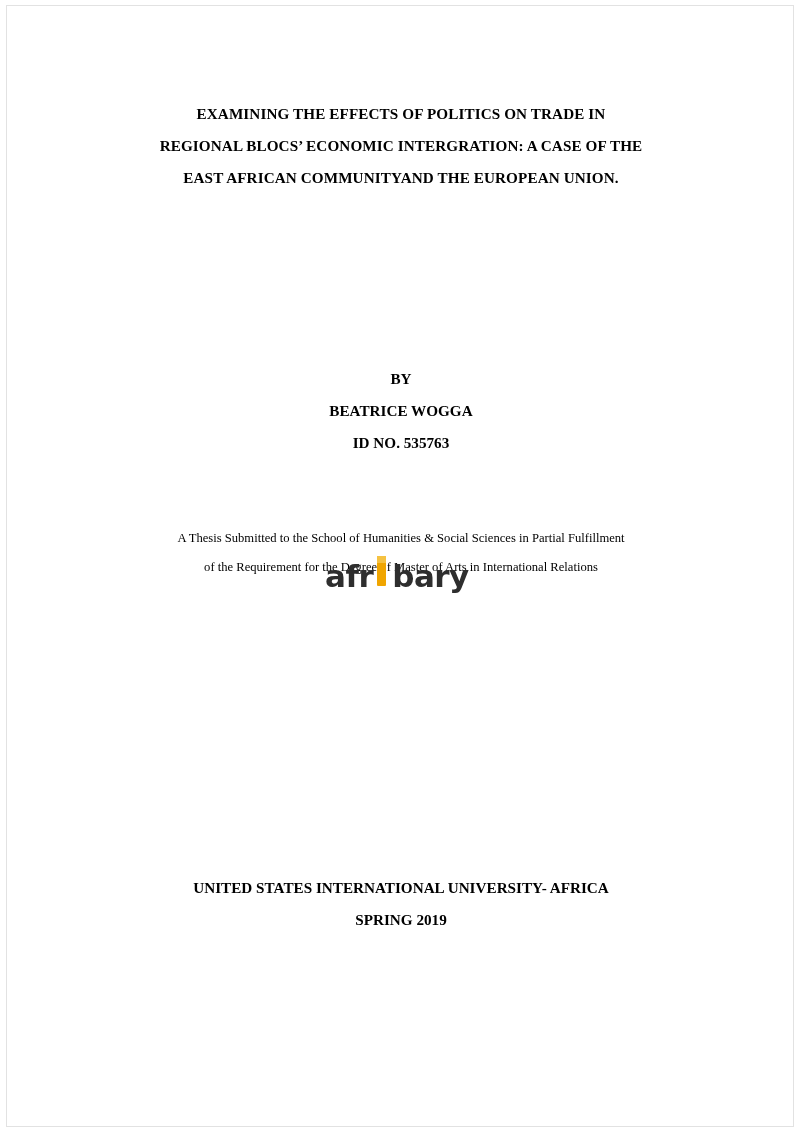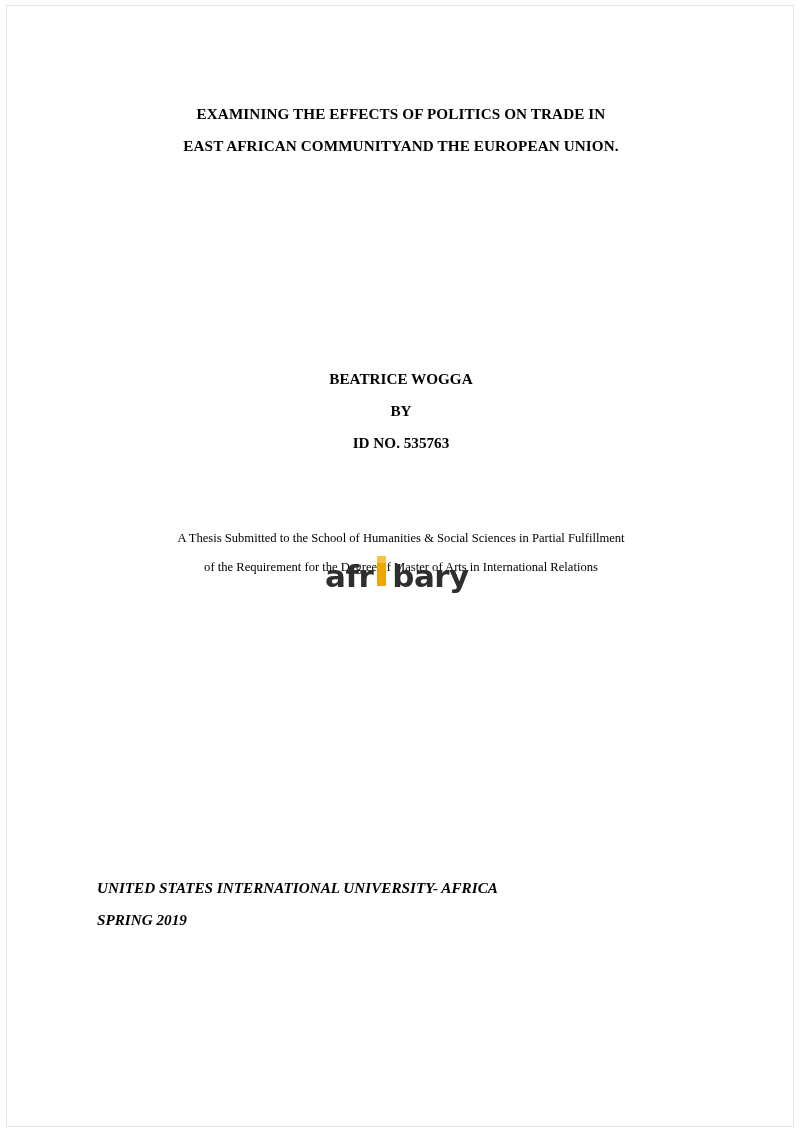--- a/index.html
+++ b/index.html
@@ -76,21 +76,21 @@
     font-size: 12.6px;
     font-weight: normal;
     color: #000000;
     line-height: 28.5px;
   }
   .footer-block {
     position: absolute;
     left: 90px;
     top: 866px;
     width: 608px;
-    font-style: italic;
+    text-align: center;
   }
   .footer-line {
     font-size: 15.2px;
     font-weight: bold;
     color: #000000;
     line-height: 32px;
   }
   
   .watermark {
     position: absolute;
@@ -133,26 +133,27 @@
 </style>
 </head>
 <body>
 
 <div class="page">
   <div class="sheet">
     <div class="content">
 
       <div class="title-block">
         <div class="title-line">EXAMINING THE EFFECTS OF POLITICS ON TRADE IN</div>
+        <div class="title-line">REGIONAL BLOCS’ ECONOMIC INTERGRATION: A CASE OF THE</div>
         <div class="title-line">EAST AFRICAN COMMUNITYAND THE EUROPEAN UNION.</div>
       </div>
 
       <div class="author-block">
+        <div class="author-line">BY</div>
         <div class="author-line">BEATRICE WOGGA</div>
-        <div class="author-line">BY</div>
         <div class="author-line">ID NO. 535763</div>
       </div>
 
       <div class="submission-block">
         <div class="submission-line">A Thesis Submitted to the School of Humanities &amp; Social Sciences in Partial Fulfillment</div>
         <div class="submission-line">of the Requirement for the Degree of Master of Arts in International Relations</div>
       </div>
 
       <div class="watermark">
         <span class="wm-text"><span>afr</span><span class="wm-mark"></span><span style="padding-left:19px">bary</span></span>

